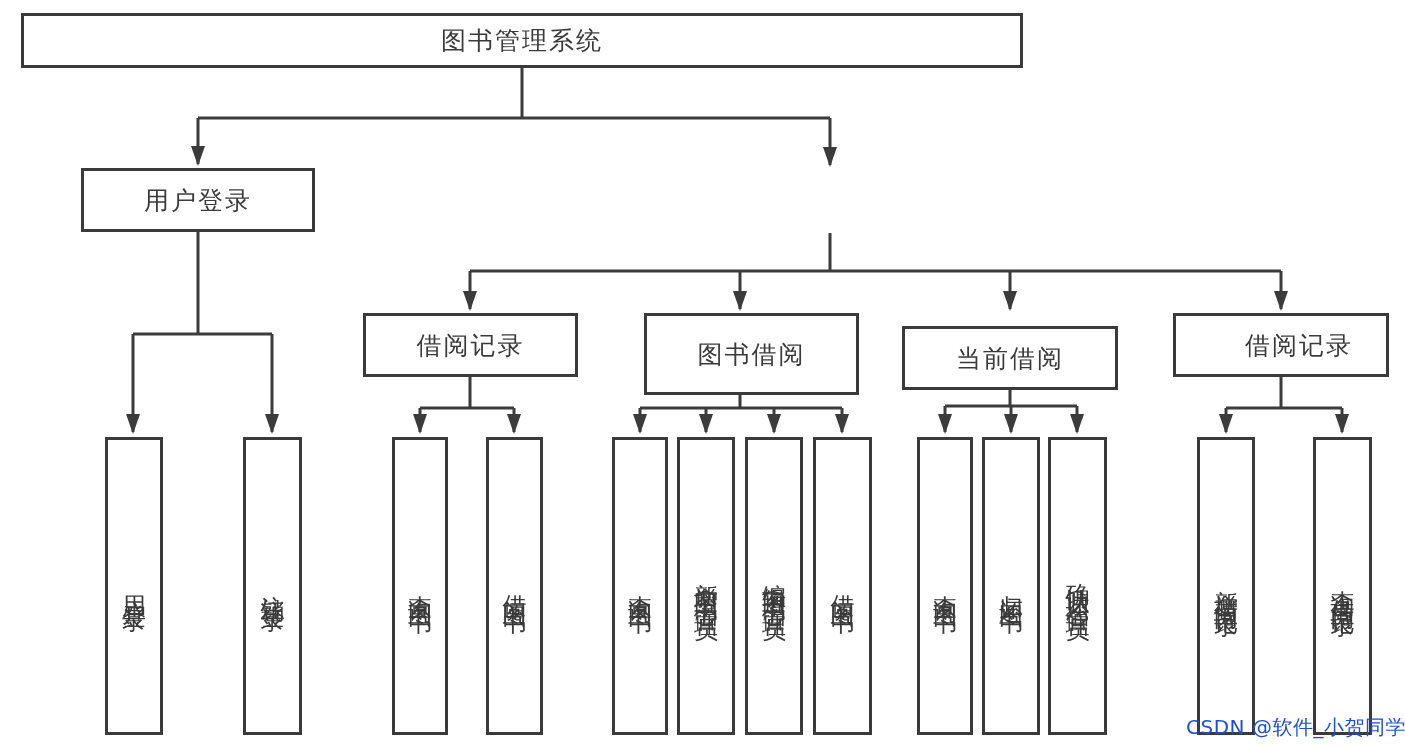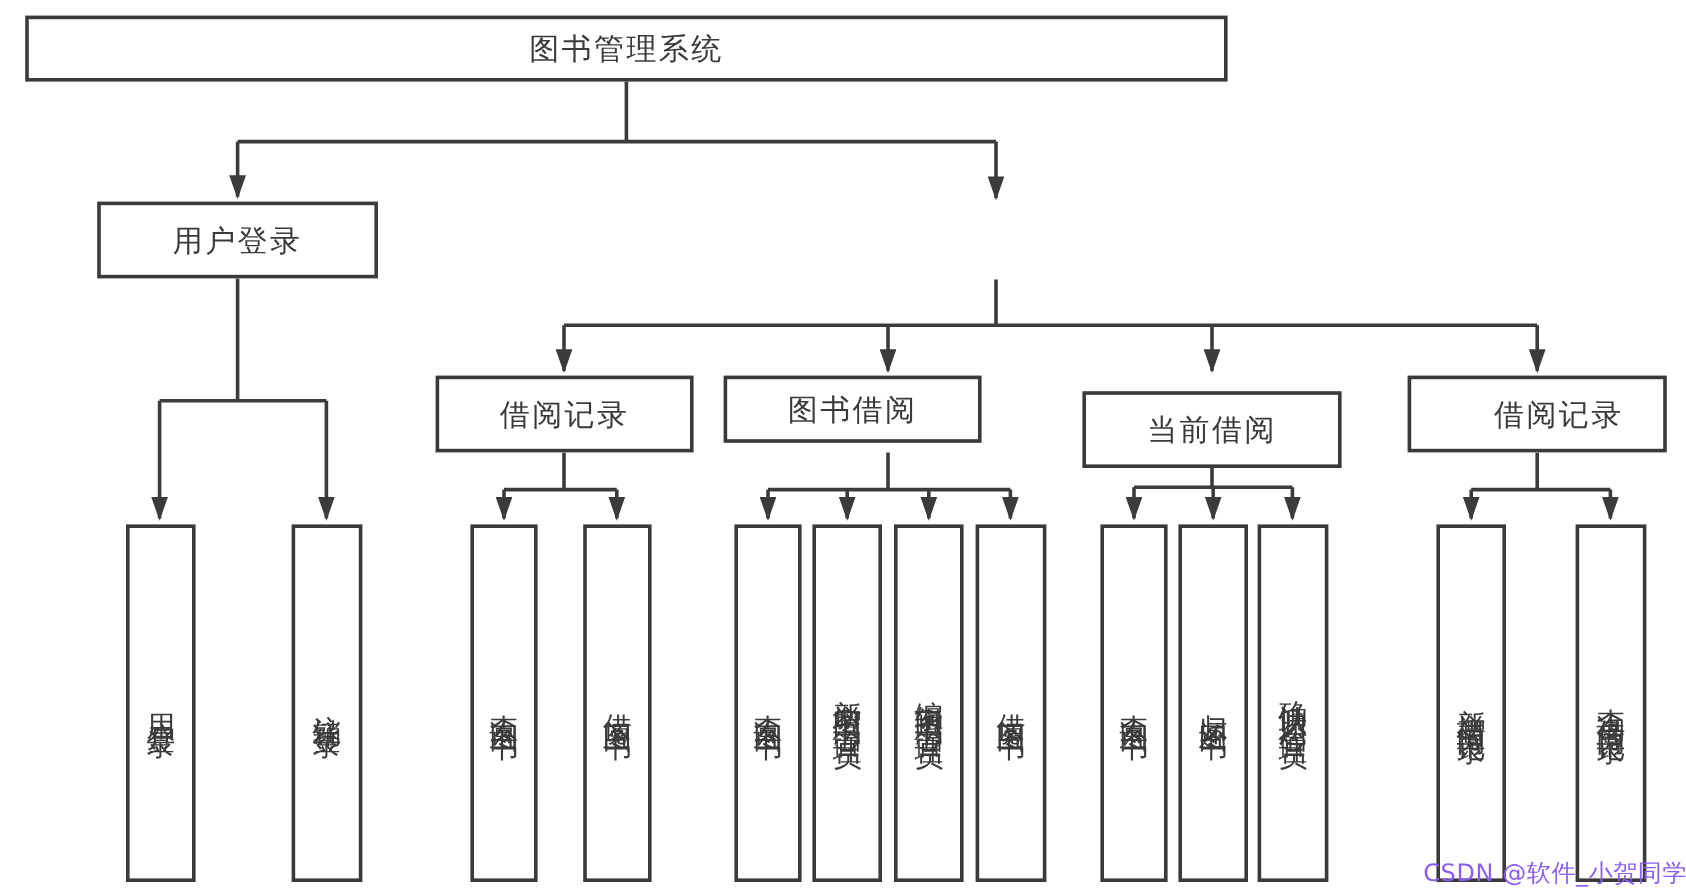--- a/index.html
+++ b/index.html
@@ -49,21 +49,21 @@
     line-height: 1;
     max-height: 286px;
   }
   #watermark {
     position: absolute;
     left: 1186px;
     top: 714px;
     width: 212px;
     text-align: right;
     font-size: 20px;
-    color: #8b5cf6;
+    color: #1d4ed8;
     white-space: nowrap;
     z-index: 5;
     letter-spacing: 0.5px;
   }
 </style>
 </head>
 <body>
 
 <div id="canvas">
 
@@ -122,21 +122,21 @@
         <line x1="1342" y1="408" x2="1342" y2="432" marker-end="url(#arrow)"></line>
       </g>
     </g>
   </svg>
 
   <div class="node h" style="left:21px; top:13px; width:1002px; height:55px;">图书管理系统</div>
 
   <div class="node h" style="left:81px; top:168px; width:234px; height:64px;">用户登录</div>
 
   <div class="node h" style="left:363px; top:313px; width:215px; height:64px;">借阅记录</div>
-  <div class="node h" style="left:603px; top:313px; width:215px; height:56px;">图书借阅</div>
+  <div class="node h" style="left:644px; top:313px; width:215px; height:82px;">图书借阅</div>
   <div class="node h" style="left:902px; top:326px; width:216px; height:64px;">当前借阅</div>
   <div class="node h" style="left:1173px; top:313px; width:216px; height:64px;padding-left:36px;">借阅记录</div>
 
   <div class="node v" style="left:105px; top:437px; width:58px; height:298px;">
     <span class="vtext">用户登录</span>
   </div>
   <div class="node v" style="left:243px; top:437px; width:59px; height:298px;">
     <span class="vtext">注销登录</span>
   </div>
 

